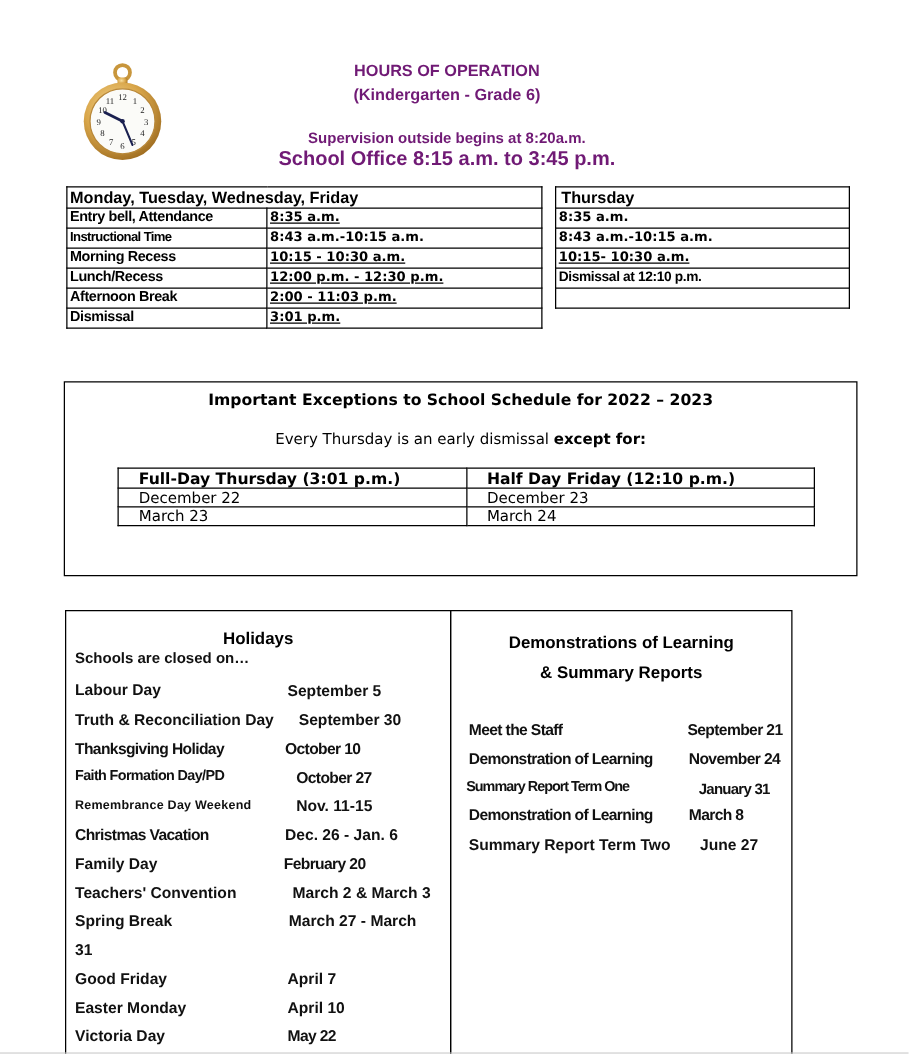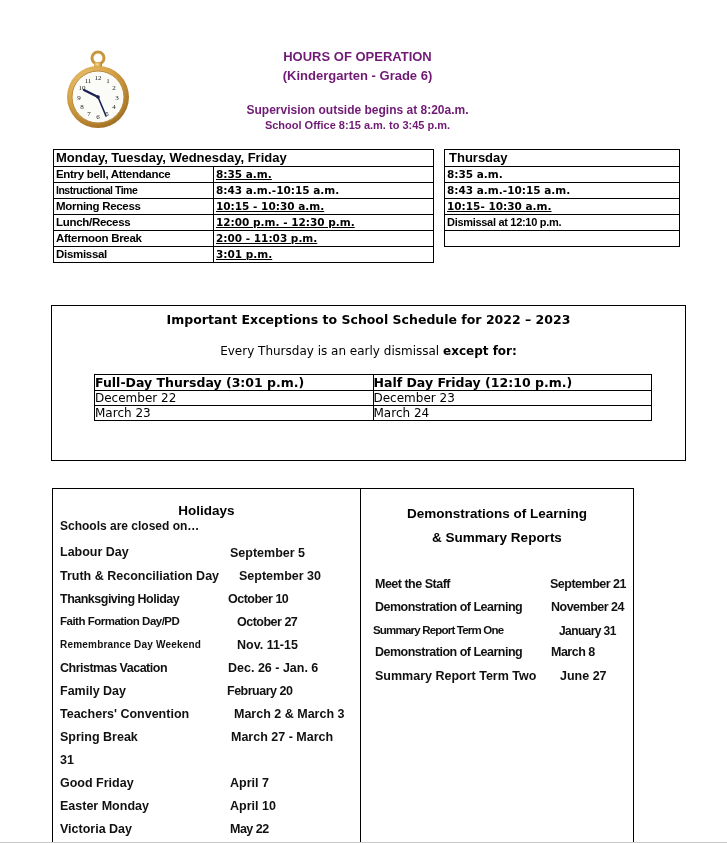--- a/index.html
+++ b/index.html
@@ -17,21 +17,21 @@
     .sched .th { font-size: 13px; height: 16px; line-height: 16px; }
     .sched .ttl { letter-spacing: -0.3px; }
     .sched .val { font-family: "DejaVu Sans", sans-serif; font-size: 10.5px; text-decoration: underline; text-decoration-thickness: 1px; text-underline-offset: 1px; }
     .sched .noul { text-decoration: none; }
 
     
     .exc-box { left: 51px; top: 305px; width: 635px; height: 156px; border: 1px solid #000; box-sizing: border-box; }
     .exc-title { left: 0; right: 0; top: 6px; text-align: center; font-family: "DejaVu Sans", sans-serif; font-weight: bold; font-size: 12.5px; }
     .exc-sub { left: 0; right: 0; top: 38px; text-align: center; font-family: "DejaVu Sans", sans-serif; font-size: 12px; }
     .exc-table { left: 42px; top: 68px; width: 558px; font-family: "DejaVu Sans", sans-serif; font-size: 12px; }
-    .exc-table td { border: 1px solid #000; padding: 0 0; height: 14px; line-height: 14px; width: 50%; }
+    .exc-table td { border: 1px solid #000; padding: 0 16px; height: 14px; line-height: 14px; width: 50%; }
     .exc-table .h td { font-weight: bold; font-size: 12.5px; height: 15px; line-height: 15px; }
 
     
     .panel { border: 1px solid #000; box-sizing: border-box; margin-top: 27px; }
     .hol { left: 52px; top: 461px; width: 309px; height: 358px; }
     .demo { left: 360px; top: 461px; width: 274px; height: 358px; }
     .panel-title { font-weight: bold; font-size: 13.5px; text-align: center; }
     .row-lbl, .row-val { position: absolute; font-weight: bold; font-size: 12.5px; white-space: nowrap; color: #111; }
     .small { font-size: 11px; letter-spacing: 0.2px; }
     .cond { font-size: 11.5px; letter-spacing: -0.5px; }
@@ -70,21 +70,21 @@
     </g>
     <line x1="34" y1="47" x2="20" y2="40" stroke="#1a2050" stroke-width="2.2" stroke-linecap="round"></line>
     <line x1="34" y1="47" x2="42" y2="66" stroke="#1a2050" stroke-width="1.6" stroke-linecap="round"></line>
     <circle cx="34" cy="47" r="1.8" fill="#1a2050"></circle>
   </svg>
 </div>
 
 <div class="abs hdr-line" style="top:49px;font-size:13px;">HOURS OF OPERATION</div>
 <div class="abs hdr-line" style="top:68px;font-size:13px;">(Kindergarten - Grade 6)</div>
 <div class="abs hdr-line" style="top:103px;font-size:12px;">Supervision outside begins at 8:20a.m.</div>
-<div class="abs hdr-line" style="top:119px;font-size:11px;">School Office 8:15 a.m. to 3:45 p.m.</div>
+<div class="abs hdr-line" style="top:119px;font-size:16px;">School Office 8:15 a.m. to 3:45 p.m.</div>
 
 <table class="abs sched" style="left:53px;top:149px;width:381px;">
   <tbody>
       <tr>
         <td colspan="2" class="th">Monday, Tuesday, Wednesday, Friday</td>
       </tr>
   <tr>
     <td class="ttl" style="width:155px;">Entry bell, Attendance</td>
     <td class="val">8:35 a.m.</td>
   </tr>

